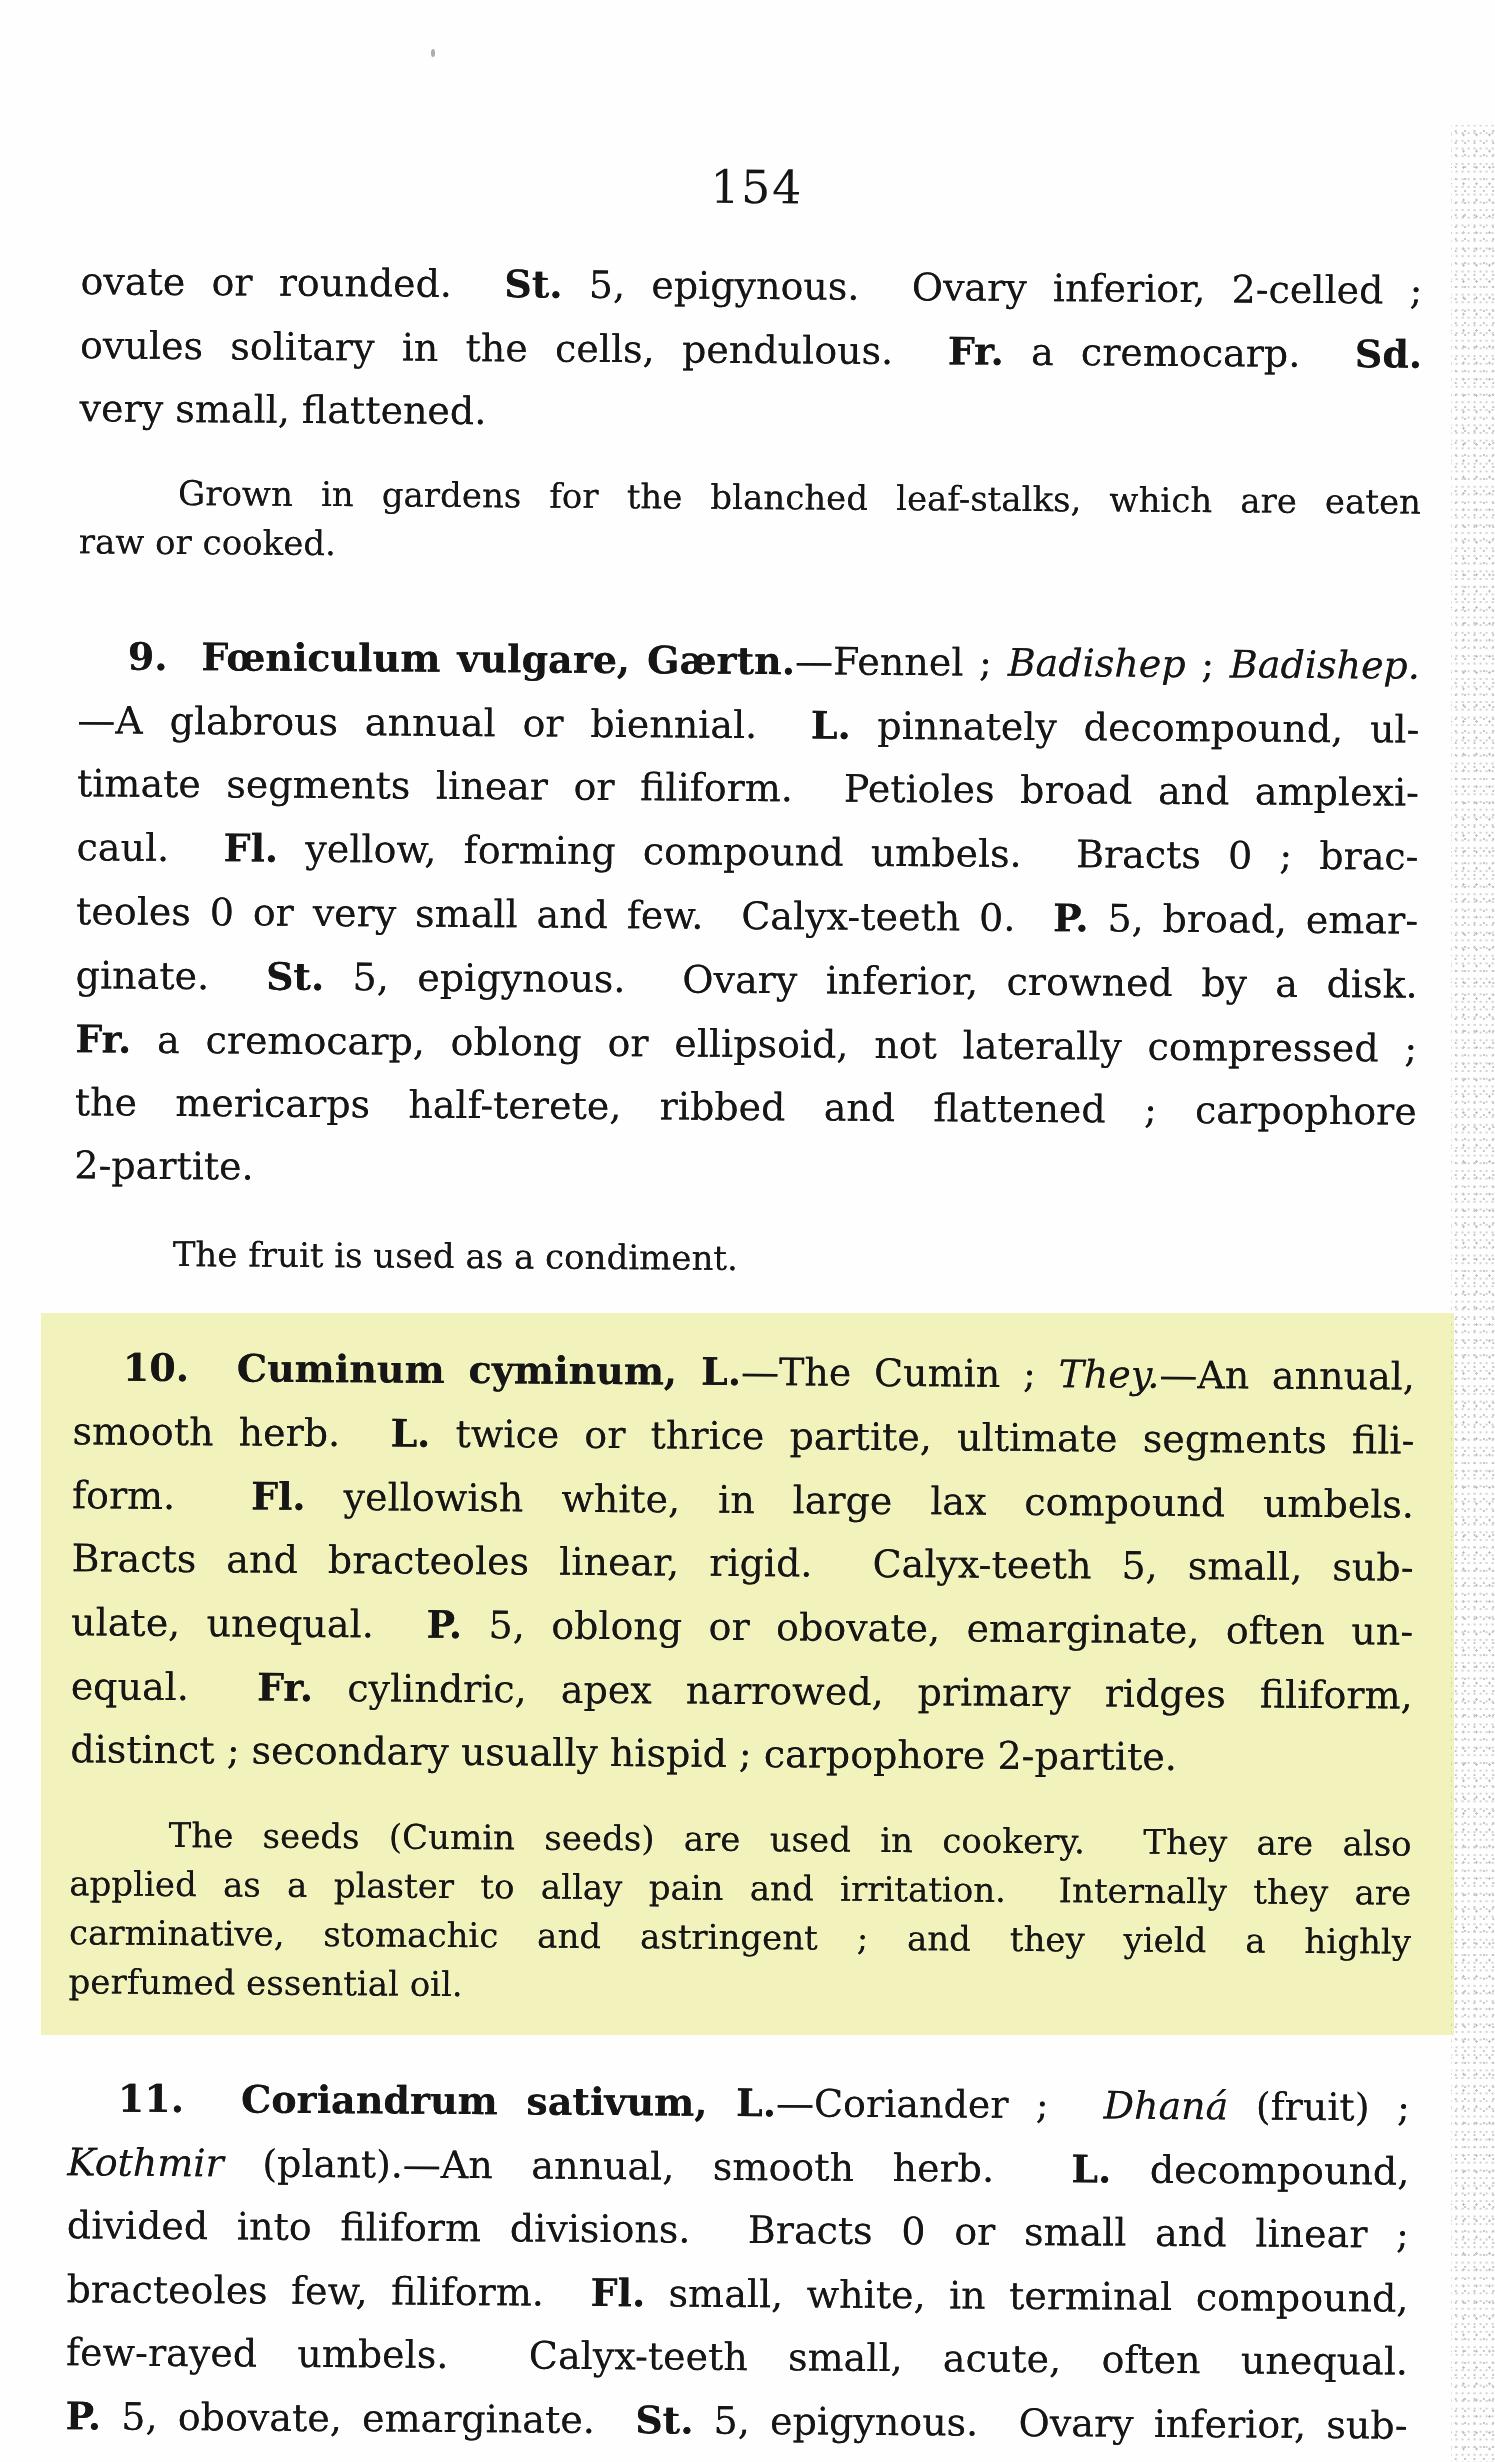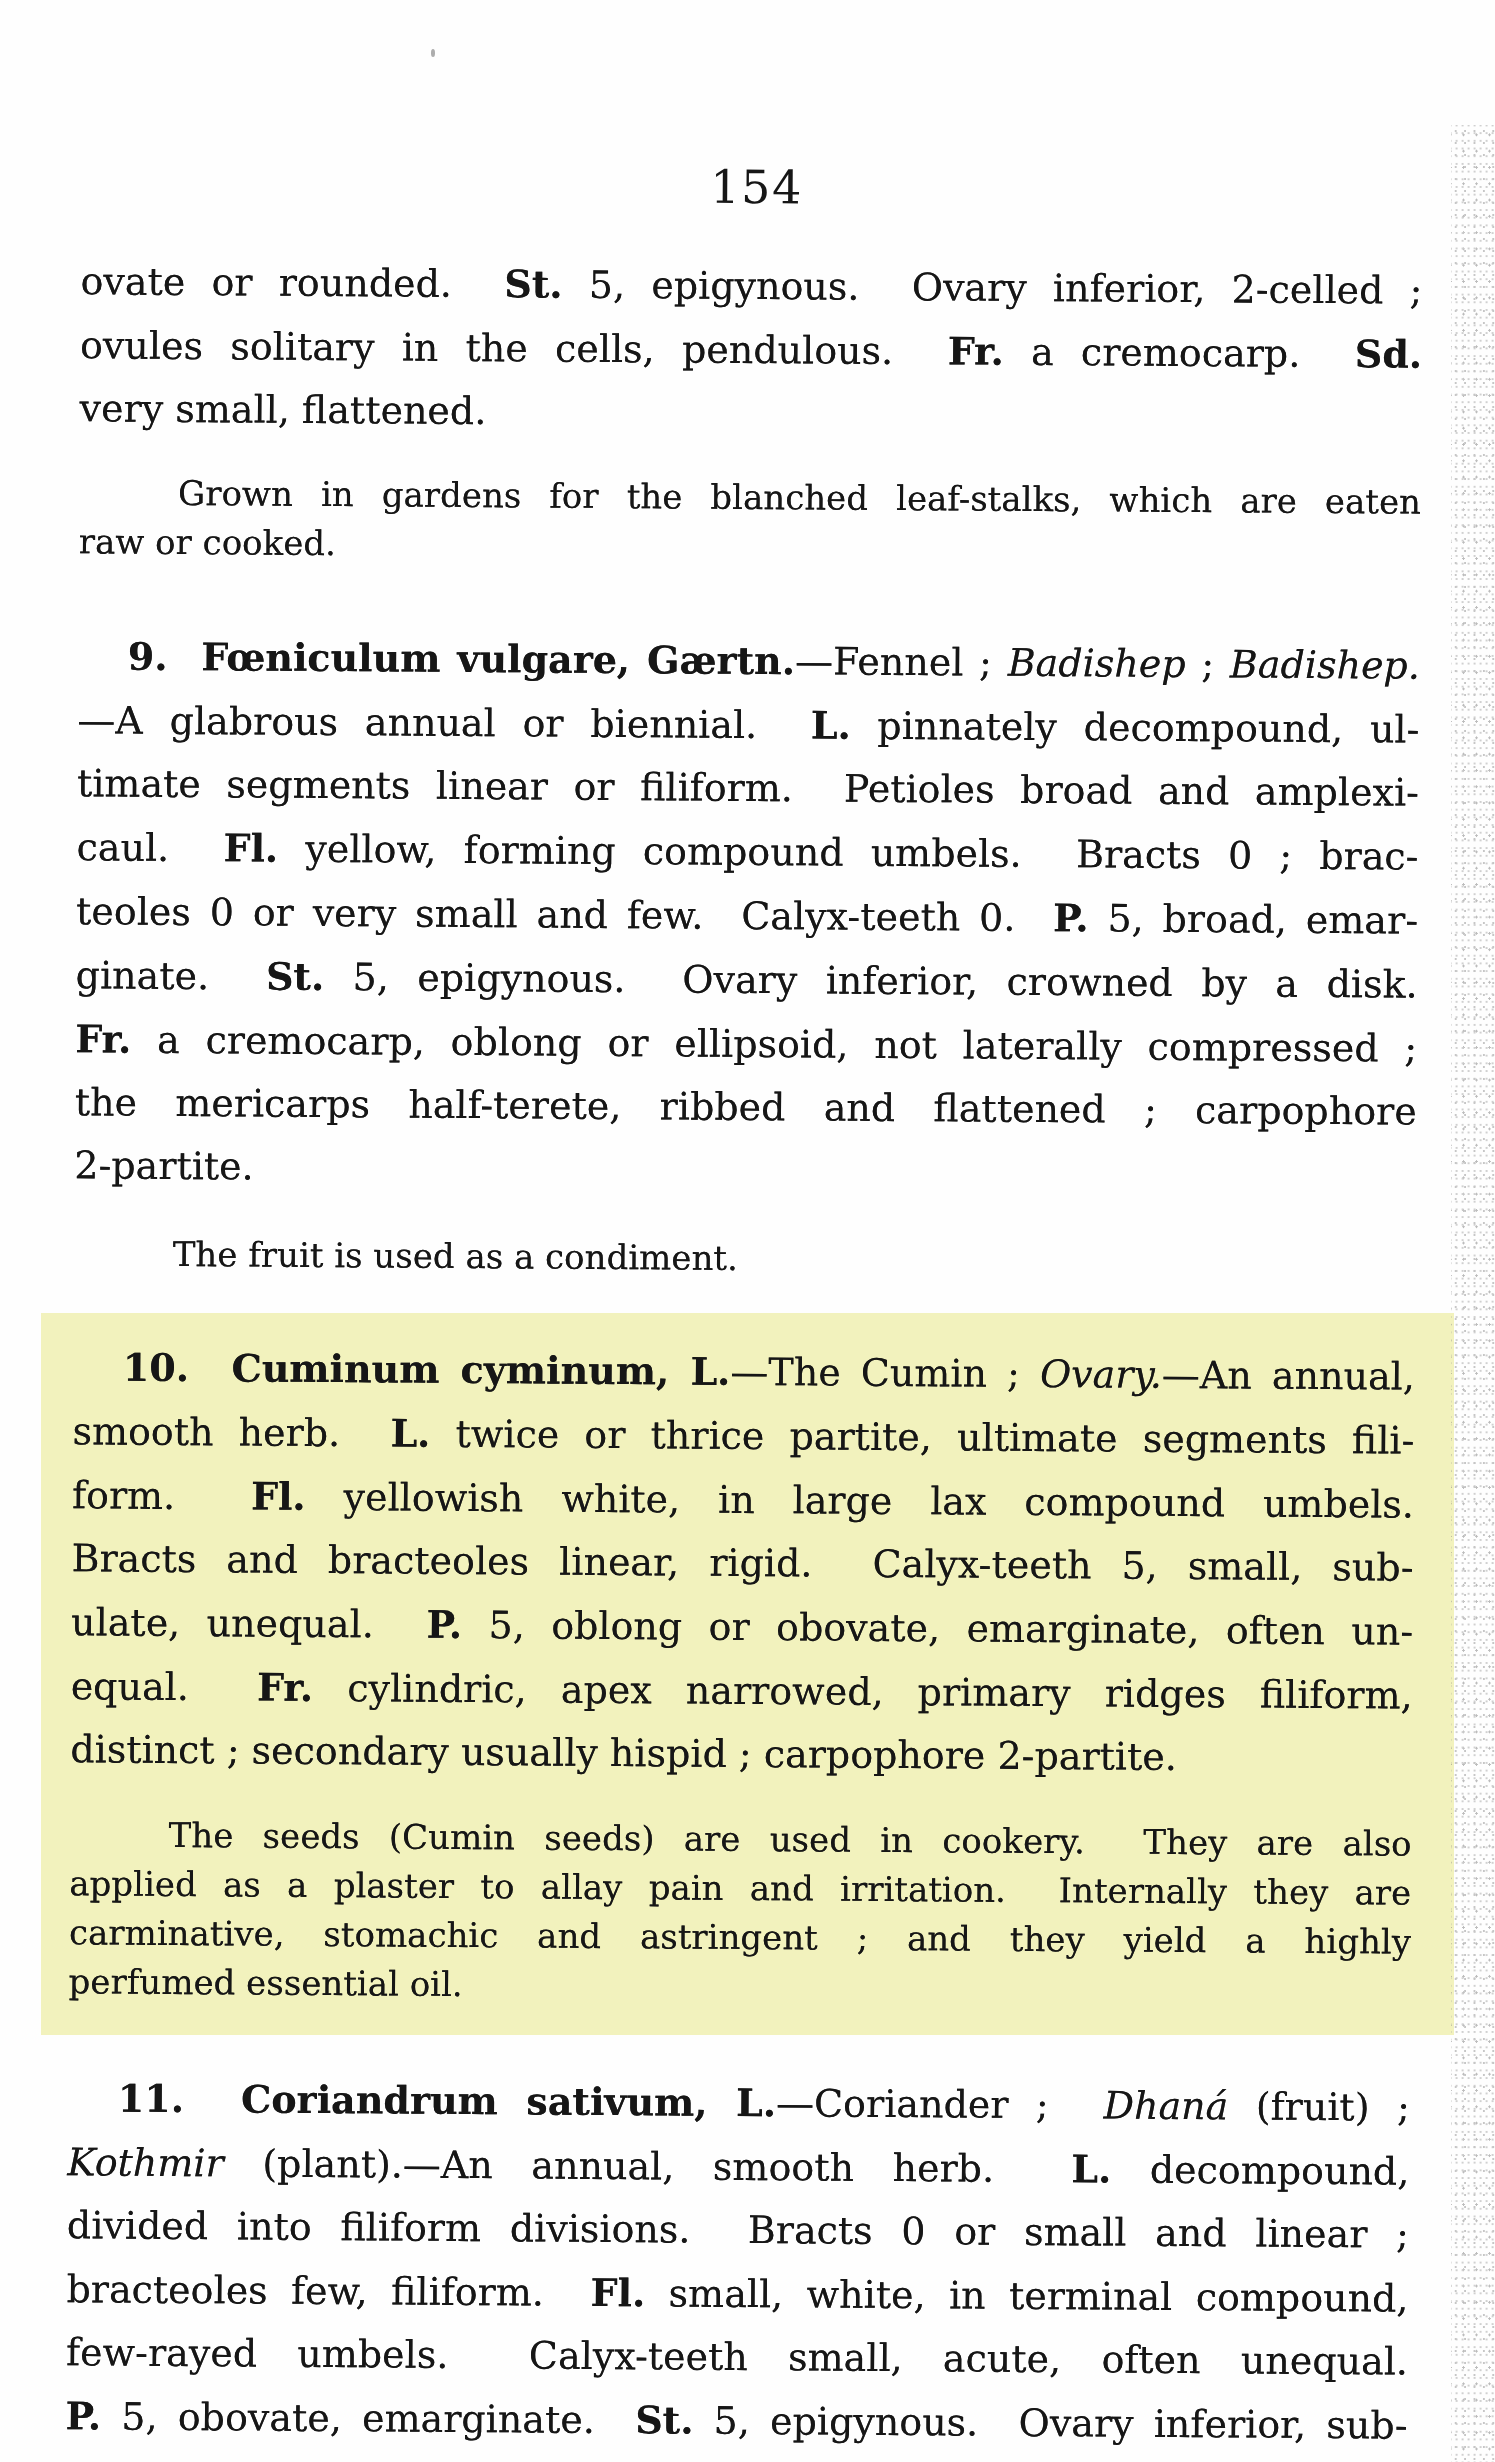--- a/index.html
+++ b/index.html
@@ -101,21 +101,21 @@
           <div class="line j" data-name="text-line"><span class="" data-name="text-run">teoles 0 or very small and few.&nbsp; Calyx-teeth 0.&nbsp; </span><span class="b" data-name="text-run">P.</span><span class="" data-name="text-run"> 5, broad, emar-</span></div>
           <div class="line j" data-name="text-line"><span class="" data-name="text-run">ginate.&nbsp; </span><span class="b" data-name="text-run">St.</span><span class="" data-name="text-run"> 5, epigynous.&nbsp; Ovary inferior, crowned by a disk.</span></div>
           <div class="line j" data-name="text-line"><span class="b" data-name="text-run">Fr.</span><span class="" data-name="text-run"> a cremocarp, oblong or ellipsoid, not laterally compressed ;</span></div>
           <div class="line j" data-name="text-line"><span class="" data-name="text-run">the mericarps half-terete, ribbed and flattened ; carpophore</span></div>
           <div class="line" data-name="text-line"><span class="" data-name="text-run">2-partite.</span></div>
         </div>
         <div class="block note" data-name="note-fennel-uses">
           <div class="line ind-para" data-name="text-line"><span class="" data-name="text-run">The fruit is used as a condiment.</span></div>
         </div>
         <div class="block body" data-name="species-10-cuminum">
-          <div class="line j ind-head" data-name="text-line"><span class="b" data-name="text-run">10.&nbsp; Cuminum cyminum, L.</span><span class="" data-name="text-run">—The Cumin ; </span><span class=" i" data-name="text-run">Ovary.</span><span class="" data-name="text-run">—An annual,</span></div>
+          <div class="line j ind-head" data-name="text-line"><span class="b" data-name="text-run">10.&nbsp; Cuminum cyminum, L.</span><span class="" data-name="text-run">—The Cumin ; </span><span class=" i" data-name="text-run">They.</span><span class="" data-name="text-run">—An annual,</span></div>
           <div class="line j" data-name="text-line"><span class="" data-name="text-run">smooth herb.&nbsp; </span><span class="b" data-name="text-run">L.</span><span class="" data-name="text-run"> twice or thrice partite, ultimate segments fili-</span></div>
           <div class="line j" data-name="text-line"><span class="" data-name="text-run">form.&nbsp; </span><span class="b" data-name="text-run">Fl.</span><span class="" data-name="text-run"> yellowish white, in large lax compound umbels.</span></div>
           <div class="line j" data-name="text-line"><span class="" data-name="text-run">Bracts and bracteoles linear, rigid.&nbsp; Calyx-teeth 5, small, sub-</span></div>
           <div class="line j" data-name="text-line"><span class="" data-name="text-run">ulate, unequal.&nbsp; </span><span class="b" data-name="text-run">P.</span><span class="" data-name="text-run"> 5, oblong or obovate, emarginate, often un-</span></div>
           <div class="line j" data-name="text-line"><span class="" data-name="text-run">equal.&nbsp; </span><span class="b" data-name="text-run">Fr.</span><span class="" data-name="text-run"> cylindric, apex narrowed, primary ridges filiform,</span></div>
           <div class="line" data-name="text-line"><span class="" data-name="text-run">distinct ; secondary usually hispid ; carpophore 2-partite.</span></div>
         </div>
         <div class="block note" data-name="note-cumin-uses">
           <div class="line j ind-para" data-name="text-line"><span class="" data-name="text-run">The seeds (Cumin seeds) are used in cookery.&nbsp; They are also</span></div>
           <div class="line j" data-name="text-line"><span class="" data-name="text-run">applied as a plaster to allay pain and irritation.&nbsp; Internally they are</span></div>

